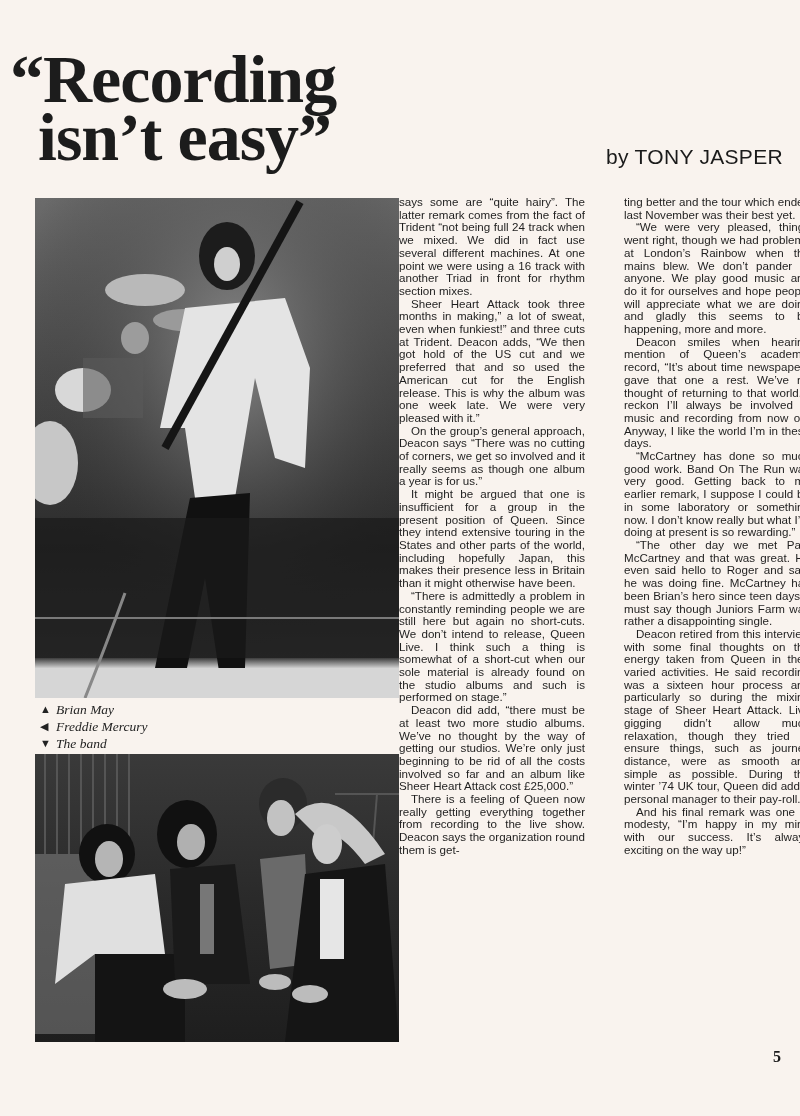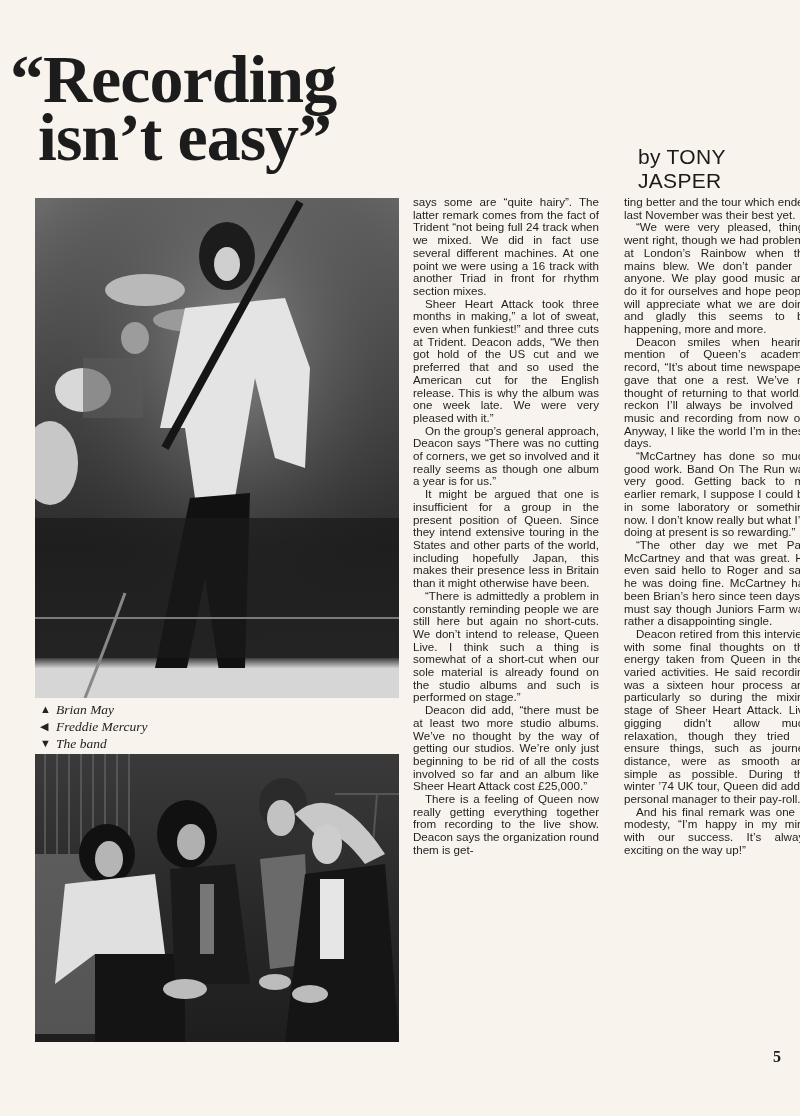--- a/index.html
+++ b/index.html
@@ -16,21 +16,21 @@
       font-family: "Liberation Serif", serif;
       font-weight: bold;
       font-size: 68px;
       line-height: 58px;
       letter-spacing: -1px;
       color: #1c1c1c;
     }
     .headline .line2 { padding-left: 28px; display: block; }
     .headline .line1 { display: block; }
     .byline {
-      position: absolute; left: 638px; top: 145px;
+      position: absolute; left: 606px; top: 145px;
       font-size: 21px; letter-spacing: 0.3px;
       color: #1a1a1a;
     }
     .photo {
       position: absolute;
       background: #2a2a2a;
       overflow: hidden;
     }
     .photo-brian { left: 35px; top: 198px; width: 364px; height: 500px;
       background: linear-gradient(180deg, #6b6b6b 0%, #4a4a4a 35%, #2b2b2b 70%, #3c3c3c 92%, #cfcfcf 94%, #d8d8d8 100%);
@@ -47,21 +47,21 @@
     .cap .row { display: flex; align-items: center; }
     .cap .arrow { width: 16px; font-style: normal; font-size: 11px; }
     .col {
       position: absolute; top: 196px; width: 186px;
       font-size: 11.6px; line-height: 12.7px;
       text-align: justify;
       color: #1e1e1e;
     }
     .col p { margin: 0; text-indent: 12px; }
     .col p.noind { text-indent: 0; }
-    .col-1 { left: 413px; }
+    .col-1 { left: 399px; }
     .col-2 { left: 624px; }
     .pagenum {
       position: absolute; left: 773px; top: 1048px;
       font-family: "Liberation Serif", serif; font-weight: bold; font-size: 16px;
     }
   </style>
 </head>
 <body>
 
 <div class="headline">

